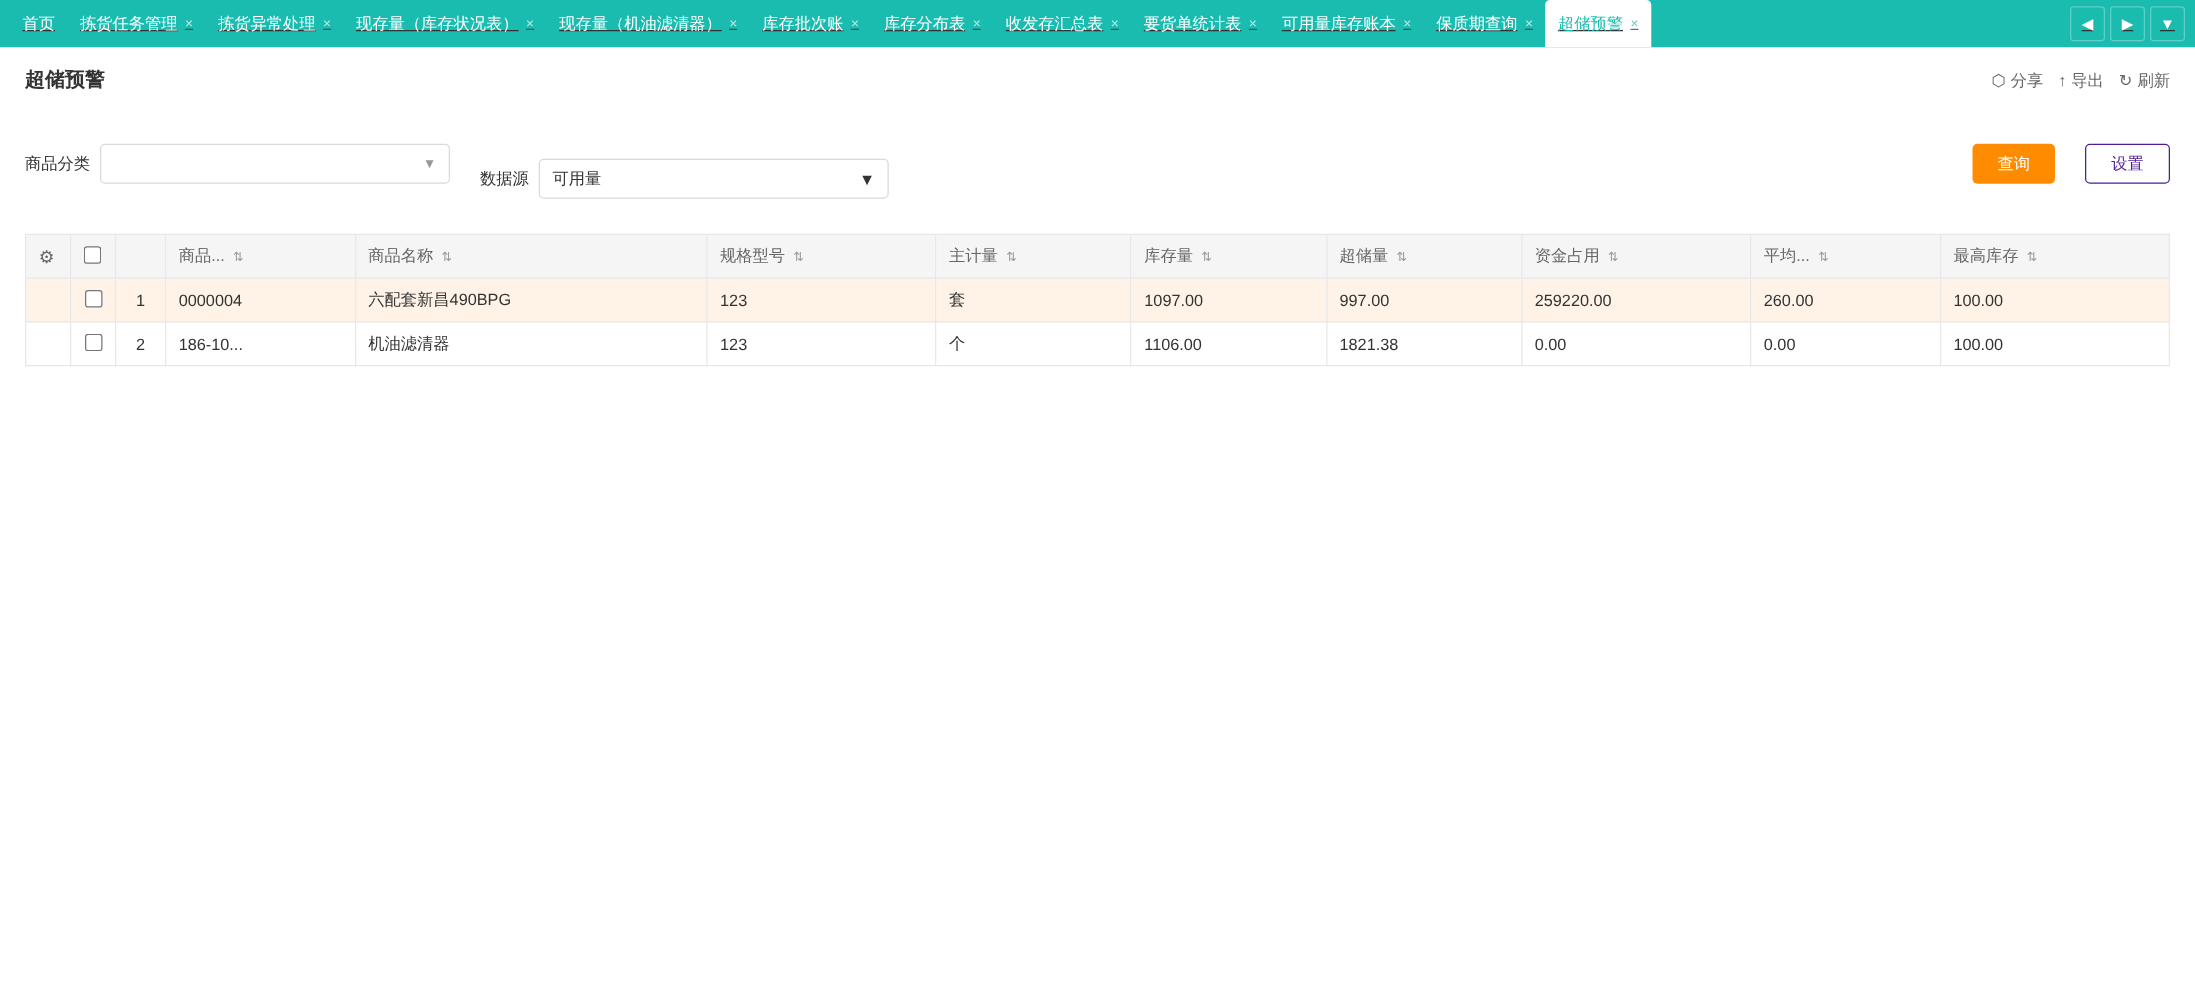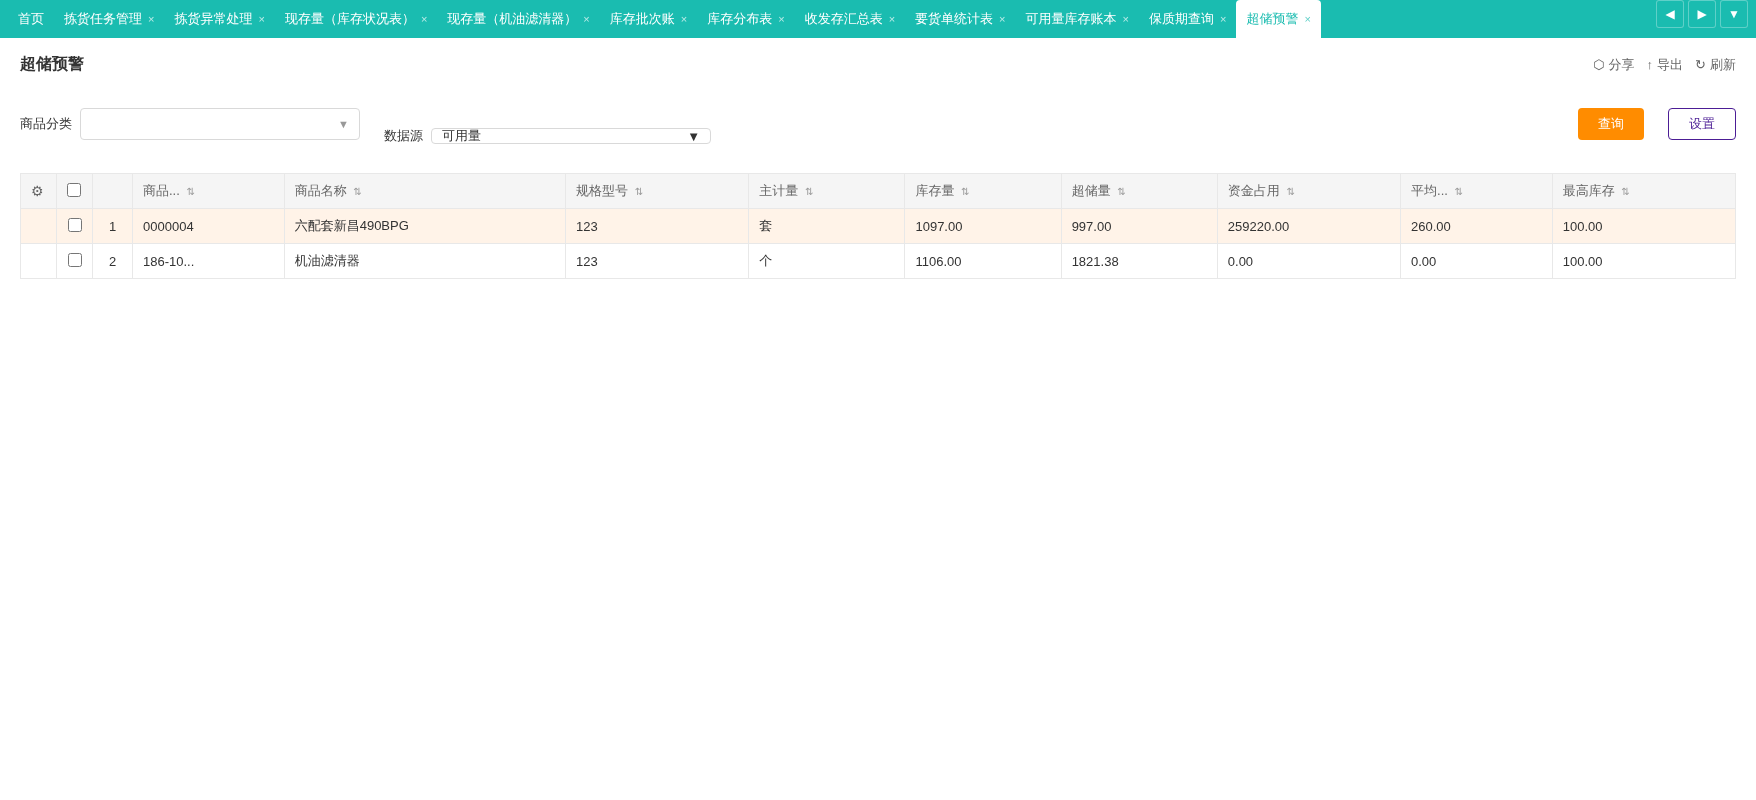--- a/index.html
+++ b/index.html
@@ -1,26 +1,27 @@
 <!DOCTYPE html>
 <html><head>
   <meta charset="utf-8">
   <style>
     * { box-sizing: border-box; margin: 0; padding: 0; }
     body { font-family: "Microsoft YaHei", Arial, sans-serif; font-size: 13px; background: #f5f5f5; color: #333; }
 
     
     .nav-bar {
       display: flex;
-      align-items: flex-start;
+      align-items: center;
       background: #1abcb0;
       height: 38px;
       padding: 0 8px;
       overflow: hidden;
       gap: 0;
+      text-decoration: underline;
     }
     .nav-item {
       display: flex;
       align-items: center;
       padding: 0 10px;
       height: 38px;
       color: #fff;
       font-size: 13px;
       cursor: pointer;
       white-space: nowrap;
@@ -190,21 +191,21 @@
       display: flex;
       align-items: center;
       gap: 8px;
       margin-top: 24px;
     }
     .data-source-select {
       display: flex;
       align-items: center;
       justify-content: space-between;
       width: 280px;
-      height: 16px;
+      height: 32px;
       border: 1px solid #d9d9d9;
       border-radius: 4px;
       padding: 0 10px;
       background: #fff;
       cursor: pointer;
       font-size: 13px;
       color: #333;
     }
   </style>
 </head>

